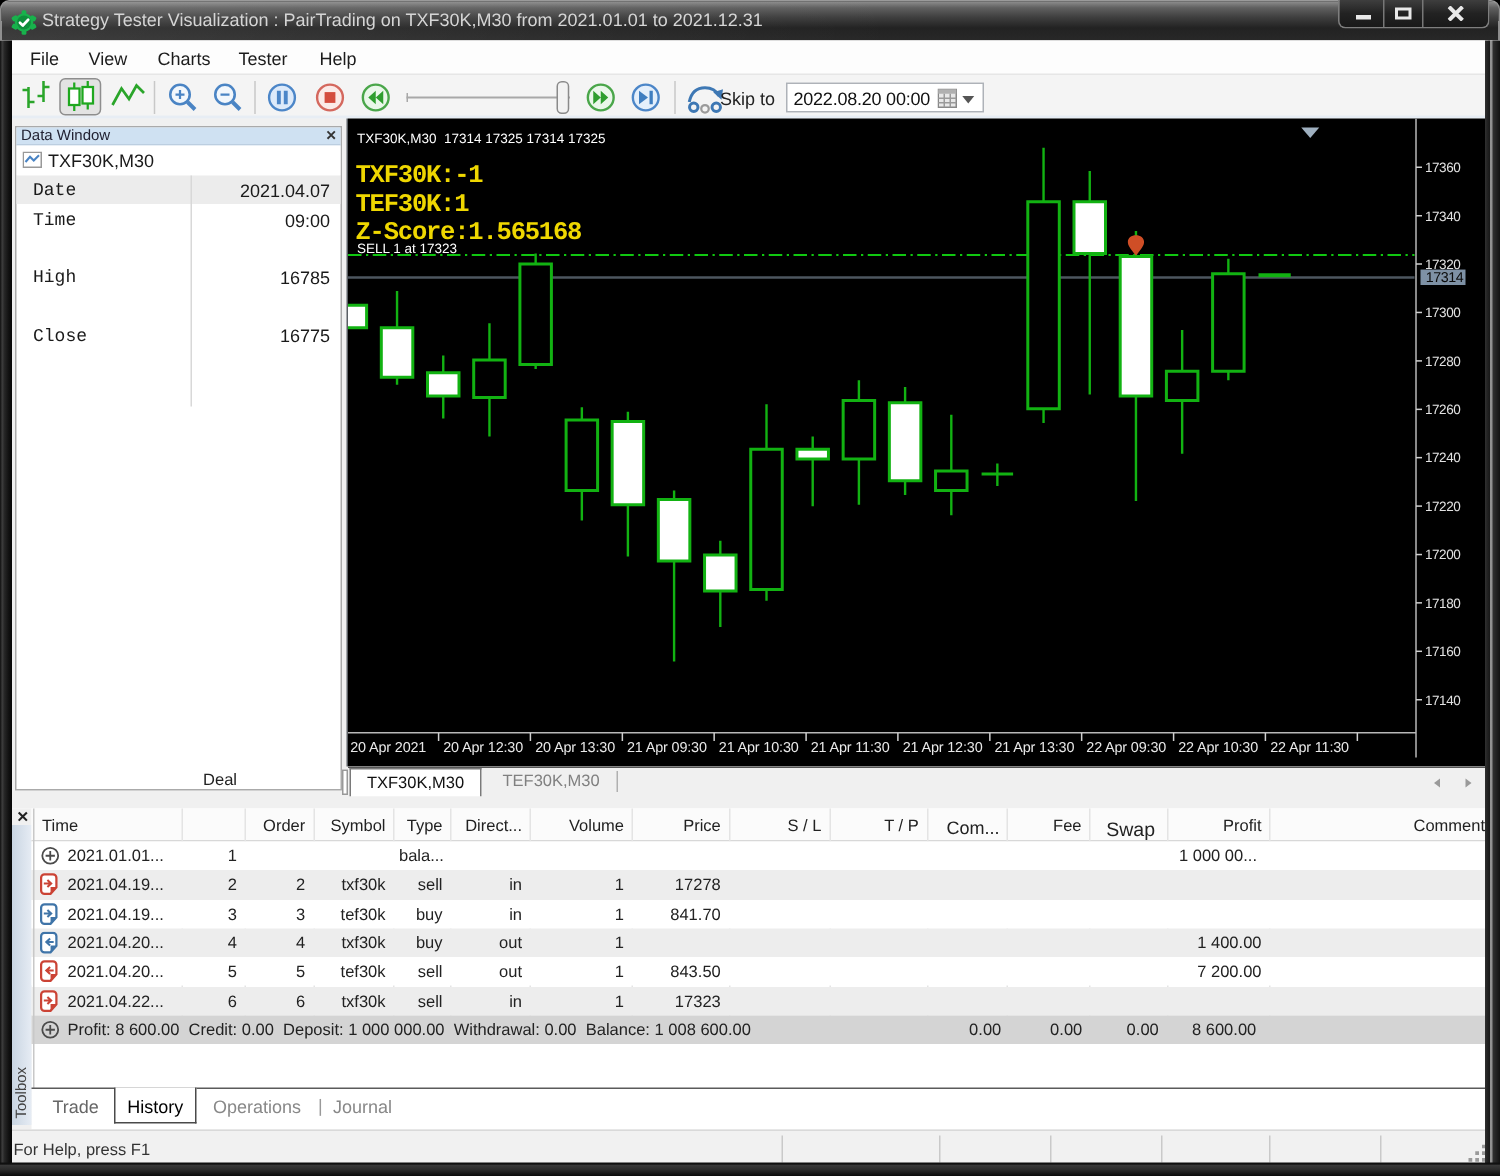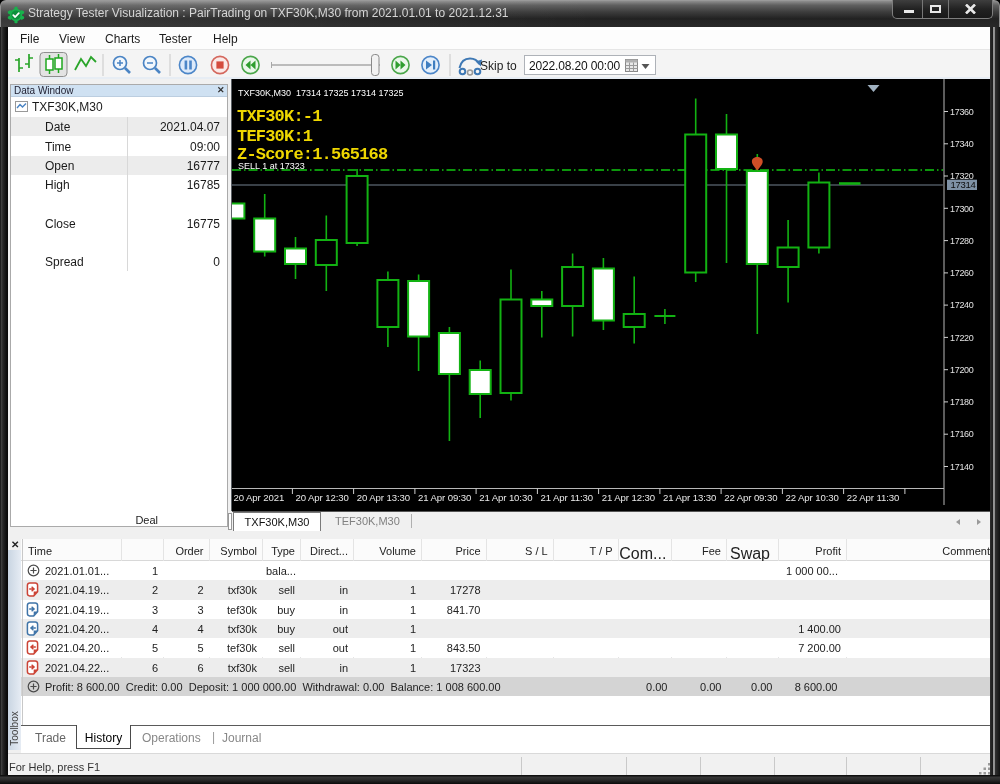--- a/index.html
+++ b/index.html
@@ -25,21 +25,21 @@
   
   #toolbar { left:8px; top:50px; width:984px; height:29px; background:#f4f4f4; }
   #skiptext { left:480px; top:59px; font-size:12px; color:#222; }
   #datebox { left:524px; top:55px; width:132px; height:20px; background:#fff; border:1px solid #aeb2b8; }
   #datetext { left:529px; top:59px; font-size:12px; color:#111; letter-spacing:-0.15px; }
   
   #dw { left:10px; top:84px; width:218px; height:443px; background:#fff; border:1px solid #aaa; }
   #dwhead { left:0; top:0; width:216px; height:11.5px; background:#cfe1f2; border-bottom:1px solid #bccee0; }
   #dwtitle { left:3px; top:0px; font-size:10px; color:#223; }
   .dwrow { position:absolute; left:0; width:216px; height:19px; font-size:12px; color:#1a1a1a; }
-  .dwrow .lab { position:absolute; left:34px; top:3px; }
+  .dwrow .lab { position:absolute; left:11px; top:3px;font-family:Liberation Mono, monospace; }
   .dwrow .val { position:absolute; right:7px; top:3px; }
   
   #chart { left:232px; top:79px; width:758px; height:432px; background:#000; }
   
   #ctabs { left:232px; top:511px; width:758px; height:20px; background:#f0f0f0; border-top:1px solid #555; }
   
   #split { left:8px; top:531px; width:984px; height:8px; background:#f0f0f0; }
   
   #toolbox { left:8px; top:539px; width:984px; height:214px; background:#fff; }
   #tbleft { left:8px; top:539px; width:13px; height:214px; background:#f0f0f0; }
@@ -187,35 +187,27 @@
     <div style="position:absolute;left:21px;top:3px;font-size:12px">TXF30K,M30</div>
   </div>
   <div class="dwrow" style="top:32px;background:#ececec">
       <div class="lab">Date</div>
       <div class="val">2021.04.07</div>
     </div>
   <div class="dwrow" style="top:51.5px">
       <div class="lab">Time</div>
       <div class="val">09:00</div>
     </div>
-  <div class="dwrow" style="top:70.5px;background:#ececec">
-      <div class="lab">Open</div>
-      <div class="val">16777</div>
-    </div>
   <div class="dwrow" style="top:90px">
       <div class="lab">High</div>
       <div class="val">16785</div>
     </div>
   <div class="dwrow" style="top:128.5px">
       <div class="lab">Close</div>
       <div class="val">16775</div>
-    </div>
-  <div class="dwrow" style="top:167px">
-      <div class="lab">Spread</div>
-      <div class="val">0</div>
     </div>
   <div class="abs" style="left:115.5px;top:32px;width:1px;height:154px;background:#d8d8d8"></div>
 </div>
 
 <div class="abs" id="chart"></div>
 <div class="abs" style="left:231px;top:79px;width:1px;height:432px;background:#5a5f64"></div>
 <svg class="abs" style="left:232px;top:79px" width="758" height="432" viewBox="0 0 758 432" id="chartsvg">
 <line x1="0" y1="91" x2="711" y2="91" stroke="#10c710" stroke-width="1.4" stroke-dasharray="9 3 1.5 3"></line>
 <line x1="0" y1="106" x2="711" y2="106" stroke="#4d565f" stroke-width="1.7"></line>
 <rect x="-8.6" y="124.5" width="21" height="15.0" fill="#fff" stroke="#12b212" stroke-width="2"></rect>
@@ -337,23 +329,23 @@
 <div class="abs" style="left:28px;top:545px;font-size:11px;color:#222;white-space:nowrap">Time</div>
 <div class="abs" style="right:842px;top:514px;font-size:11px;color:#222;white-space:nowrap">Deal</div>
 <div class="abs" style="right:796.5px;top:545px;font-size:11px;color:#222;white-space:nowrap">Order</div>
 <div class="abs" style="right:743px;top:545px;font-size:11px;color:#222;white-space:nowrap">Symbol</div>
 <div class="abs" style="right:705px;top:545px;font-size:11px;color:#222;white-space:nowrap">Type</div>
 <div class="abs" style="right:652px;top:545px;font-size:11px;color:#222;white-space:nowrap">Direct...</div>
 <div class="abs" style="right:584px;top:545px;font-size:11px;color:#222;white-space:nowrap">Volume</div>
 <div class="abs" style="right:519.5px;top:545px;font-size:11px;color:#222;white-space:nowrap">Price</div>
 <div class="abs" style="right:452.4px;top:545px;font-size:11px;color:#222;white-space:nowrap">S / L</div>
 <div class="abs" style="right:387.5px;top:545px;font-size:11px;color:#222;white-space:nowrap">T / P</div>
-<div class="abs" style="right:333.6px;top:545px;font-size:16px;color:#222;white-space:nowrap">Com...</div>
+<div class="abs" style="right:333.6px;top:545px;font-size:12px;color:#222;white-space:nowrap">Com...</div>
 <div class="abs" style="right:279px;top:545px;font-size:11px;color:#222;white-space:nowrap">Fee</div>
-<div class="abs" style="right:230px;top:545px;font-size:16px;color:#222;white-space:nowrap">Swap</div>
+<div class="abs" style="right:230px;top:545px;font-size:13px;color:#222;white-space:nowrap">Swap</div>
 <div class="abs" style="right:159px;top:545px;font-size:11px;color:#222;white-space:nowrap">Profit</div>
 <div class="abs" style="right:10px;top:545px;font-size:11px;color:#222;white-space:nowrap">Comment</div>
 <div class="abs" style="left:121px;top:539px;width:1px;height:138px;background:#e4e4e4"></div>
 <div class="abs" style="left:163px;top:539px;width:1px;height:138px;background:#e4e4e4"></div>
 <div class="abs" style="left:208.5px;top:539px;width:1px;height:138px;background:#e4e4e4"></div>
 <div class="abs" style="left:262px;top:539px;width:1px;height:138px;background:#e4e4e4"></div>
 <div class="abs" style="left:300px;top:539px;width:1px;height:138px;background:#e4e4e4"></div>
 <div class="abs" style="left:353px;top:539px;width:1px;height:138px;background:#e4e4e4"></div>
 <div class="abs" style="left:421px;top:539px;width:1px;height:138px;background:#e4e4e4"></div>
 <div class="abs" style="left:485.5px;top:539px;width:1px;height:138px;background:#e4e4e4"></div>

